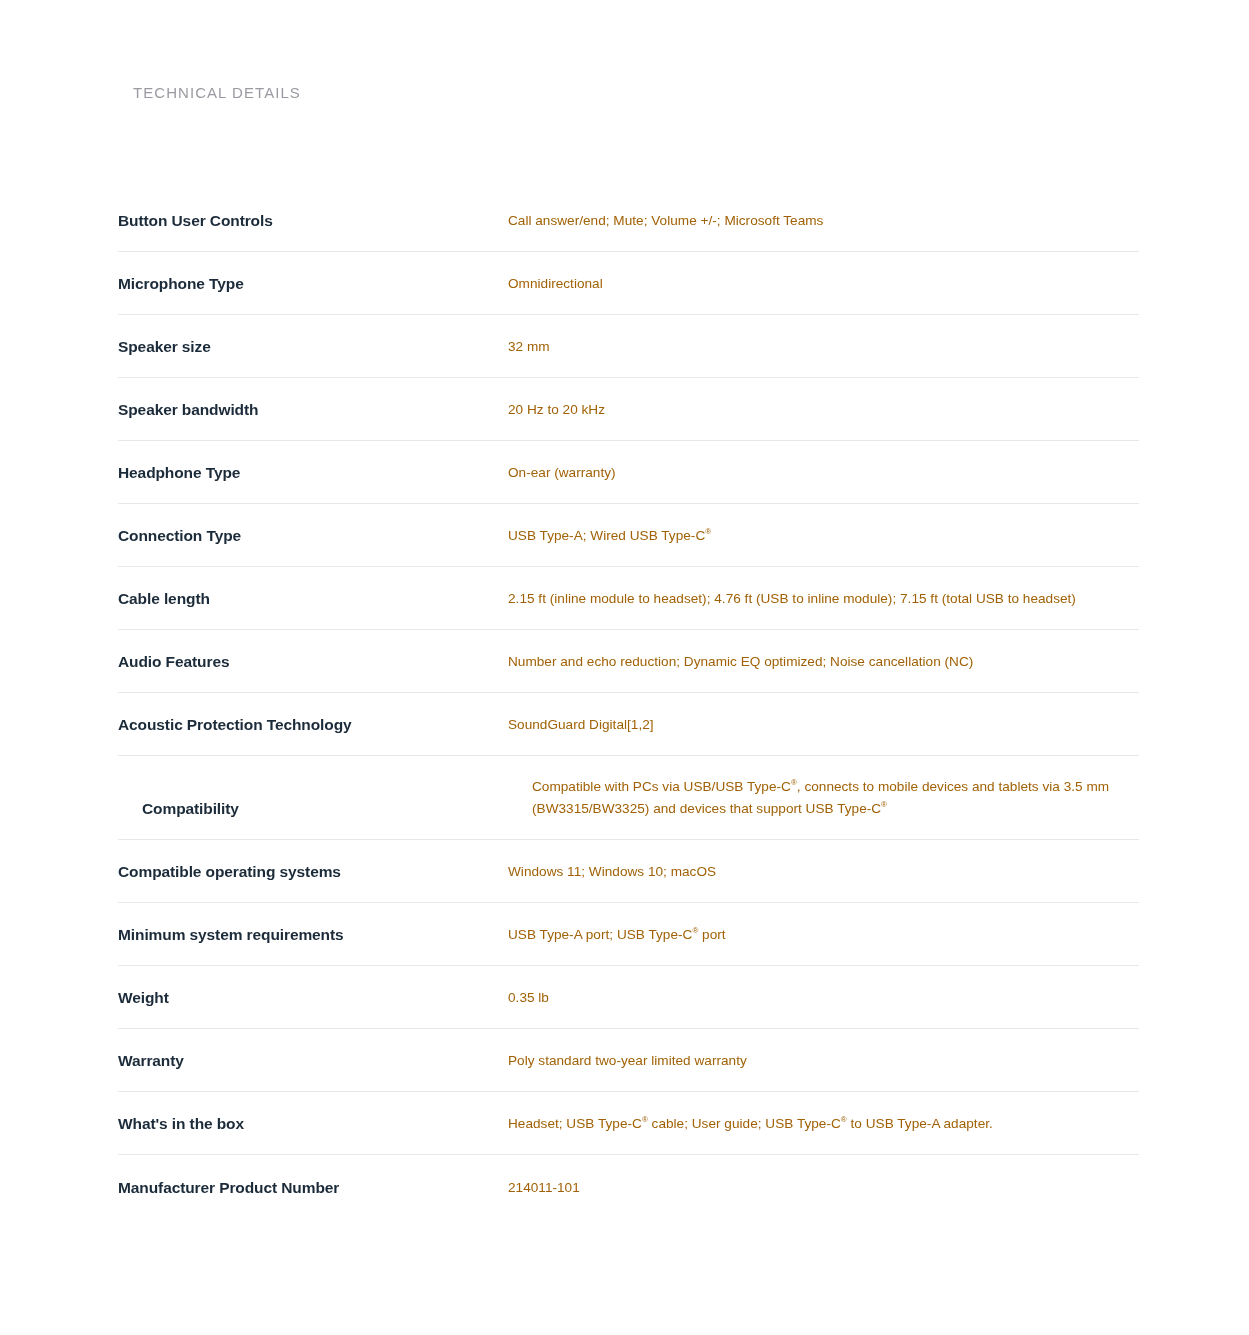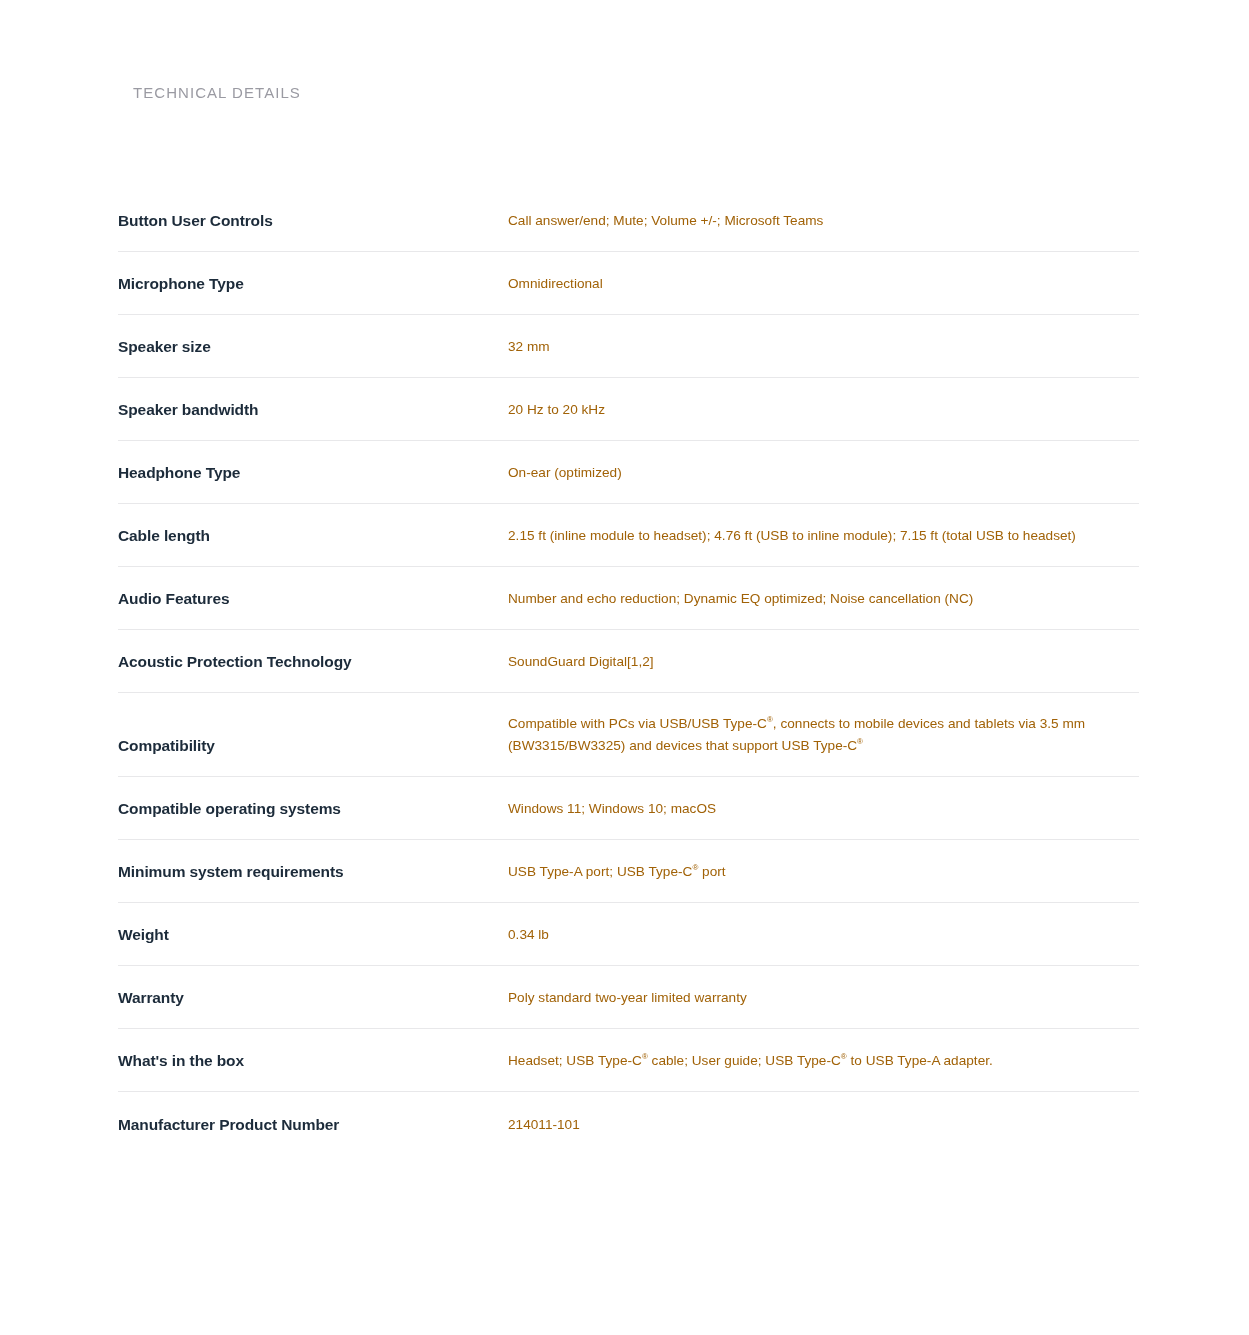--- a/index.html
+++ b/index.html
@@ -77,20 +77,21 @@
   }
 
   .spec-value sup {
     font-size: 8px;
     vertical-align: super;
     line-height: 0;
   }
 
   .spec-row.tall .spec-label {
     padding-top: 30px;
+    margin-left: 24px;
   }
   .spec-row.tall .spec-value {
     padding-top: 20px;
     max-width: 610px;
   }
 </style>
 </head>
 <body>
 
 <div class="page">
@@ -115,23 +116,27 @@
       <div class="spec-value">32 mm</div>
     </div>
 
     <div class="spec-row">
       <div class="spec-label">Speaker bandwidth</div>
       <div class="spec-value">20 Hz to 20 kHz</div>
     </div>
 
     <div class="spec-row">
       <div class="spec-label">Headphone Type</div>
-      <div class="spec-value">On-ear (optimized)</div>
+      <div class="spec-value">On-ear (warranty)</div>
     </div>
 
+    <div class="spec-row">
+      <div class="spec-label">Connection Type</div>
+      <div class="spec-value">USB Type-A; Wired USB Type-C<sup>®</sup></div>
+    </div>
 
     <div class="spec-row">
       <div class="spec-label">Cable length</div>
       <div class="spec-value">2.15 ft (inline module to headset); 4.76 ft (USB to inline module); 7.15 ft (total USB to headset)</div>
     </div>
 
     <div class="spec-row">
       <div class="spec-label">Audio Features</div>
       <div class="spec-value">Number and echo reduction; Dynamic EQ optimized; Noise cancellation (NC)</div>
     </div>
@@ -152,21 +157,21 @@
       <div class="spec-value">Windows 11; Windows 10; macOS</div>
     </div>
 
     <div class="spec-row">
       <div class="spec-label">Minimum system requirements</div>
       <div class="spec-value">USB Type-A port; USB Type-C<sup>®</sup> port</div>
     </div>
 
     <div class="spec-row">
       <div class="spec-label">Weight</div>
-      <div class="spec-value">0.34 lb</div>
+      <div class="spec-value">0.35 lb</div>
     </div>
 
     <div class="spec-row">
       <div class="spec-label">Warranty</div>
       <div class="spec-value">Poly standard two-year limited warranty</div>
     </div>
 
     <div class="spec-row">
       <div class="spec-label">What's in the box</div>
       <div class="spec-value">Headset; USB Type-C<sup>®</sup> cable; User guide; USB Type-C<sup>®</sup> to USB Type-A adapter.</div>

